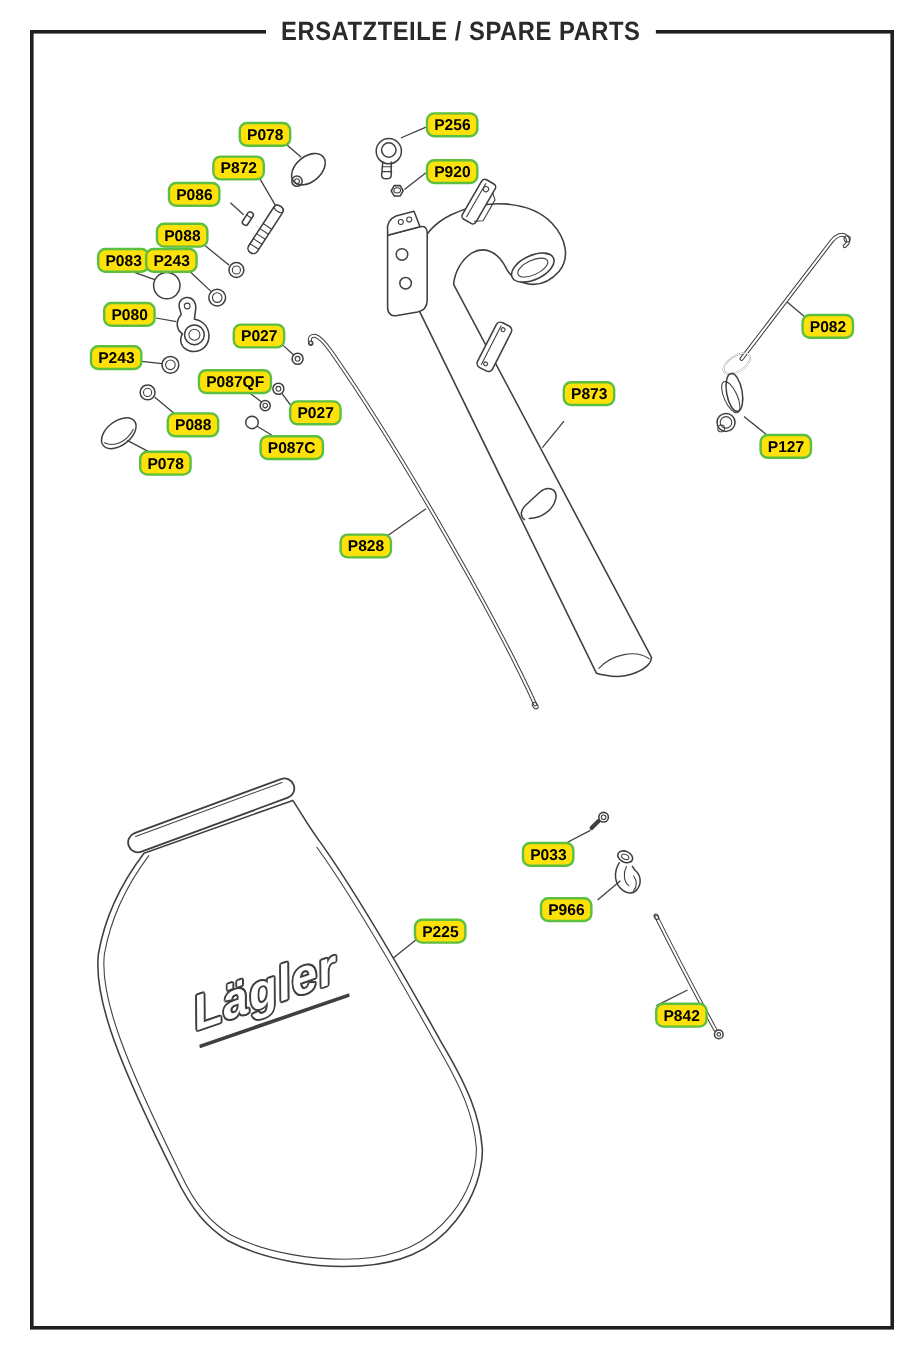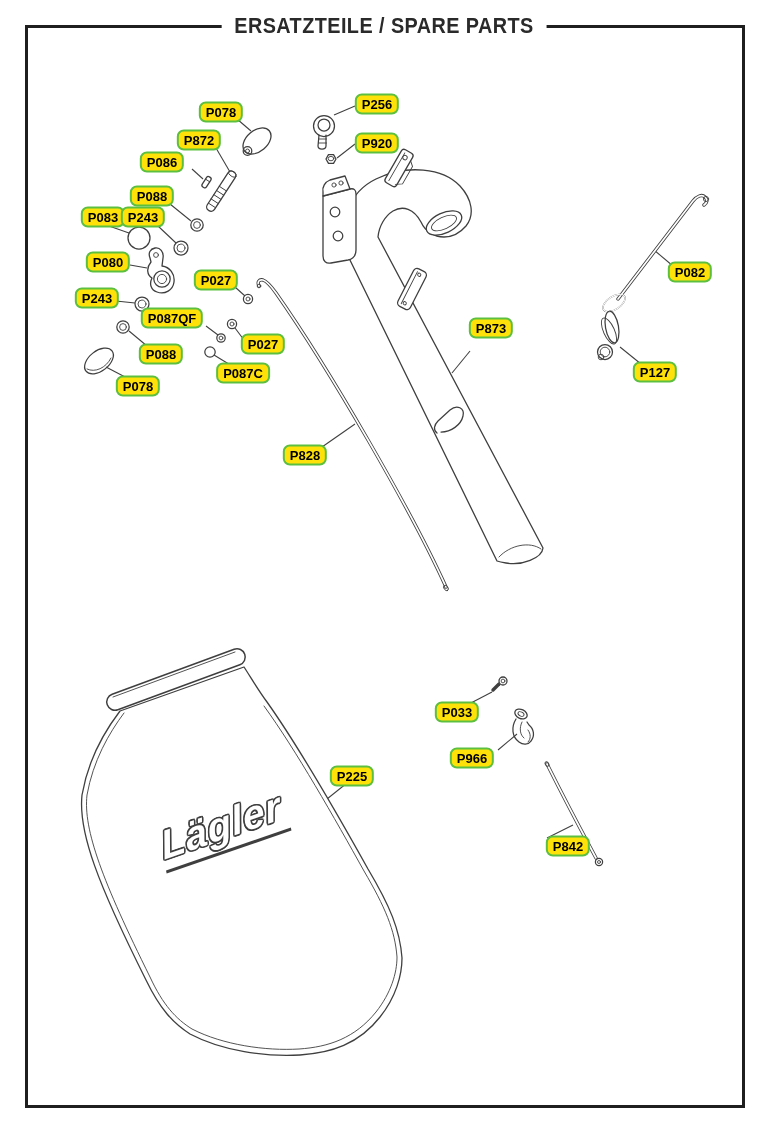--- a/index.html
+++ b/index.html
@@ -236,32 +236,32 @@
 
   <div class="plabel" style="left:221px;top:112px">P078</div>
   <div class="plabel" style="left:199px;top:140px">P872</div>
   <div class="plabel" style="left:162px;top:162px">P086</div>
   <div class="plabel" style="left:152px;top:196px">P088</div>
   <div class="plabel" style="left:103px;top:217px">P083</div>
   <div class="plabel" style="left:143px;top:217px">P243</div>
   <div class="plabel" style="left:108px;top:262px">P080</div>
   <div class="plabel" style="left:97px;top:298px">P243</div>
   <div class="plabel" style="left:216px;top:280px">P027</div>
-  <div class="plabel" style="left:172px;top:318px">P087QF</div>
+  <div class="plabel" style="left:196px;top:318px">P087QF</div>
   <div class="plabel" style="left:263px;top:344px">P027</div>
   <div class="plabel" style="left:161px;top:354px">P088</div>
   <div class="plabel" style="left:243px;top:373px">P087C</div>
   <div class="plabel" style="left:138px;top:386px">P078</div>
   <div class="plabel" style="left:377px;top:104px">P256</div>
   <div class="plabel" style="left:377px;top:143px">P920</div>
   <div class="plabel" style="left:491px;top:328px">P873</div>
   <div class="plabel" style="left:305px;top:455px">P828</div>
   <div class="plabel" style="left:690px;top:272px">P082</div>
   <div class="plabel" style="left:655px;top:372px">P127</div>
-  <div class="plabel" style="left:352px;top:776px">P225</div>
+  <div class="plabel" style="left:367px;top:776px">P225</div>
   <div class="plabel" style="left:457px;top:712px">P033</div>
   <div class="plabel" style="left:472px;top:758px">P966</div>
   <div class="plabel" style="left:568px;top:846px">P842</div>
 
   <div id="logo">Lägler</div>
 
   <div id="title">ERSATZTEILE / SPARE PARTS</div>
 </div>
 
 </body></html>

